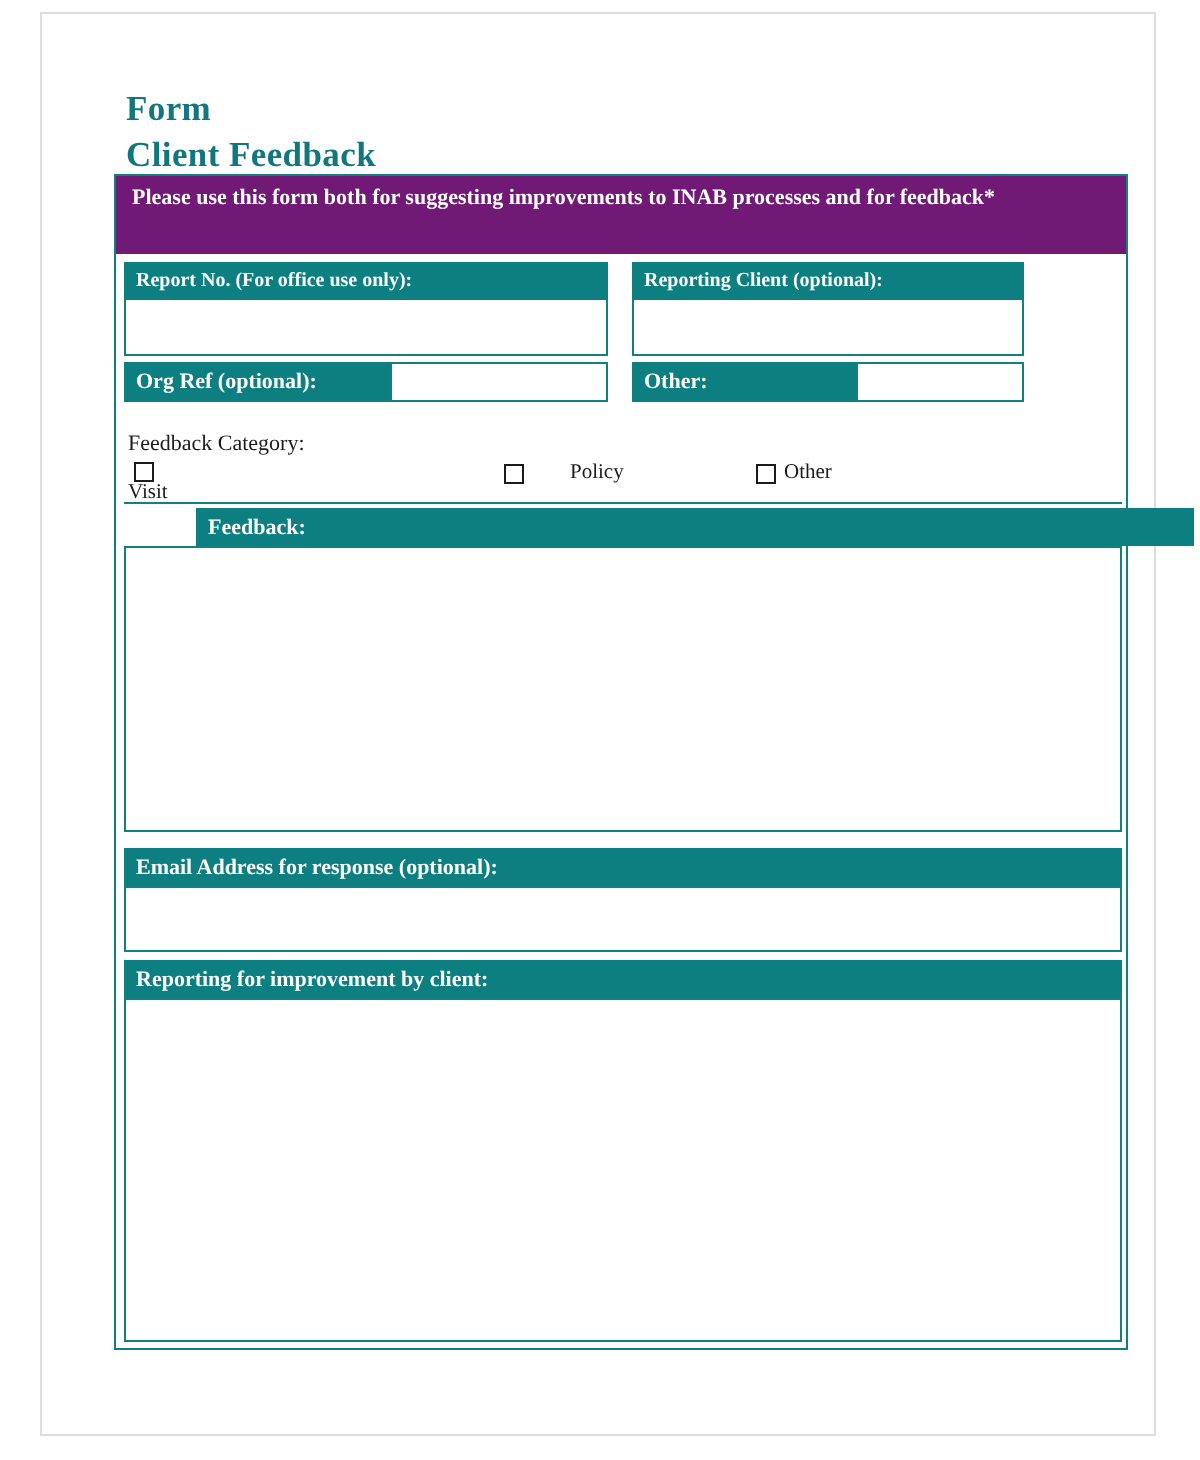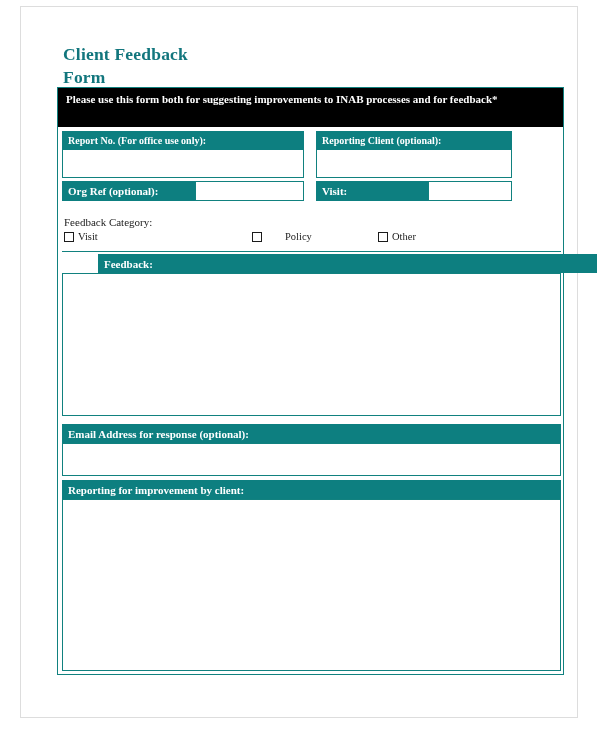--- a/index.html
+++ b/index.html
@@ -51,21 +51,21 @@
     box-sizing: border-box;
   }
 
   
   .intro {
     position: absolute;
     left: 0;
     top: 0;
     width: 100%;
     height: 39px;
-    background: #000000;
+    background: #701a75;
     color: #ffffff;
     font-weight: bold;
     font-size: 11px;
     line-height: 19px;
     padding: 2px 8px 0 8px;
     box-sizing: border-box;
   }
 
   
   .col-left  { position: absolute; left: 4px;   top: 43px; width: 242px; }
@@ -133,21 +133,21 @@
   .checks {
     position: relative;
     height: 15px;
   }
   .check-item {
     position: absolute;
     top: 0;
     display: flex;
     align-items: center;
   }
-  .cb-visit  { left: 2px; }
+  .cb-visit  { left: 2px; flex-direction: column; }
   .cb-policy { left: 190px; gap: 19px; }
   .cb-other  { left: 316px; justify-content: space-between; }
   .checkbox {
     width: 10px;
     height: 10px;
     border: 1.4px solid #1b1b1b;
     background: #ffffff;
     box-sizing: border-box;
     margin-right: 4px;
   }
@@ -188,42 +188,42 @@
 
   .head-suggestion { top: 392px; }
   .area-suggestion { top: 411px; height: 172px; }
 </style>
 </head>
 <body>
 
 <div class="page">
 
   <div class="doc-title">
+    <div>Form</div>
     <div>Client Feedback</div>
-    <div>Form</div>
   </div>
 
   <div class="form">
 
     <div class="intro">Please use this form both for suggesting improvements to INAB processes and for feedback*</div>
 
     <div class="col-left">
       <div class="field-head">Report No. (For office use only):</div>
       <div class="field-input"></div>
       <div class="inline-row">
         <div class="lbl lbl-org">Org Ref (optional):</div>
         <div class="inp"></div>
       </div>
     </div>
 
     <div class="col-right">
       <div class="field-head">Reporting Client (optional):</div>
       <div class="field-input"></div>
       <div class="inline-row">
-        <div class="lbl lbl-date">Visit:</div>
+        <div class="lbl lbl-date">Other:</div>
         <div class="inp"></div>
       </div>
     </div>
 
     <div class="category">
       <div class="category-label">Feedback Category:</div>
       <div class="checks">
         <label class="check-item cb-visit">
           <span class="checkbox"></span>
           <span class="check-text">Visit</span>

